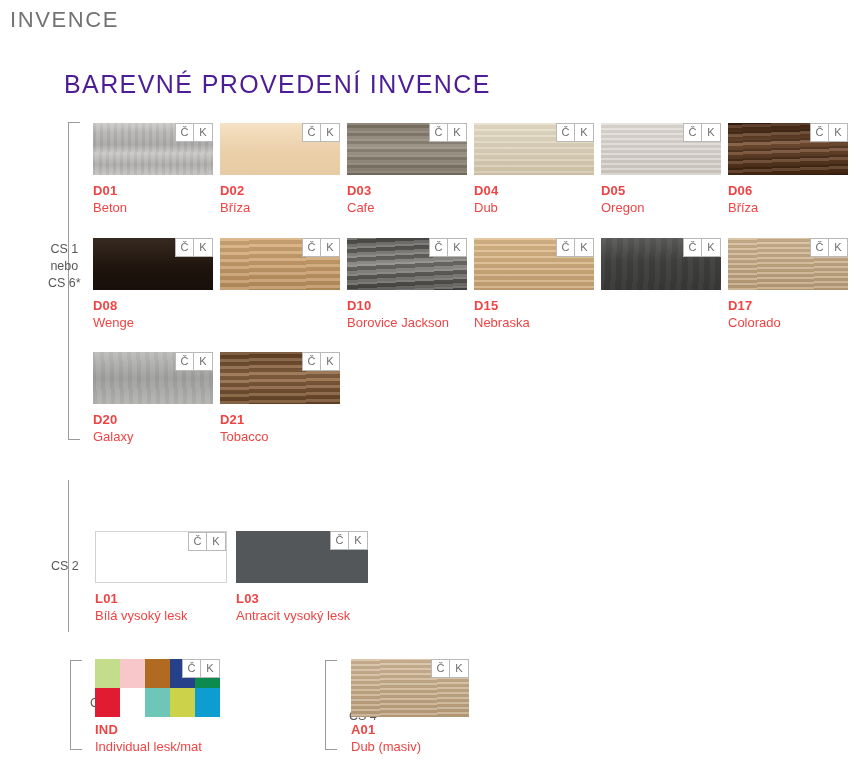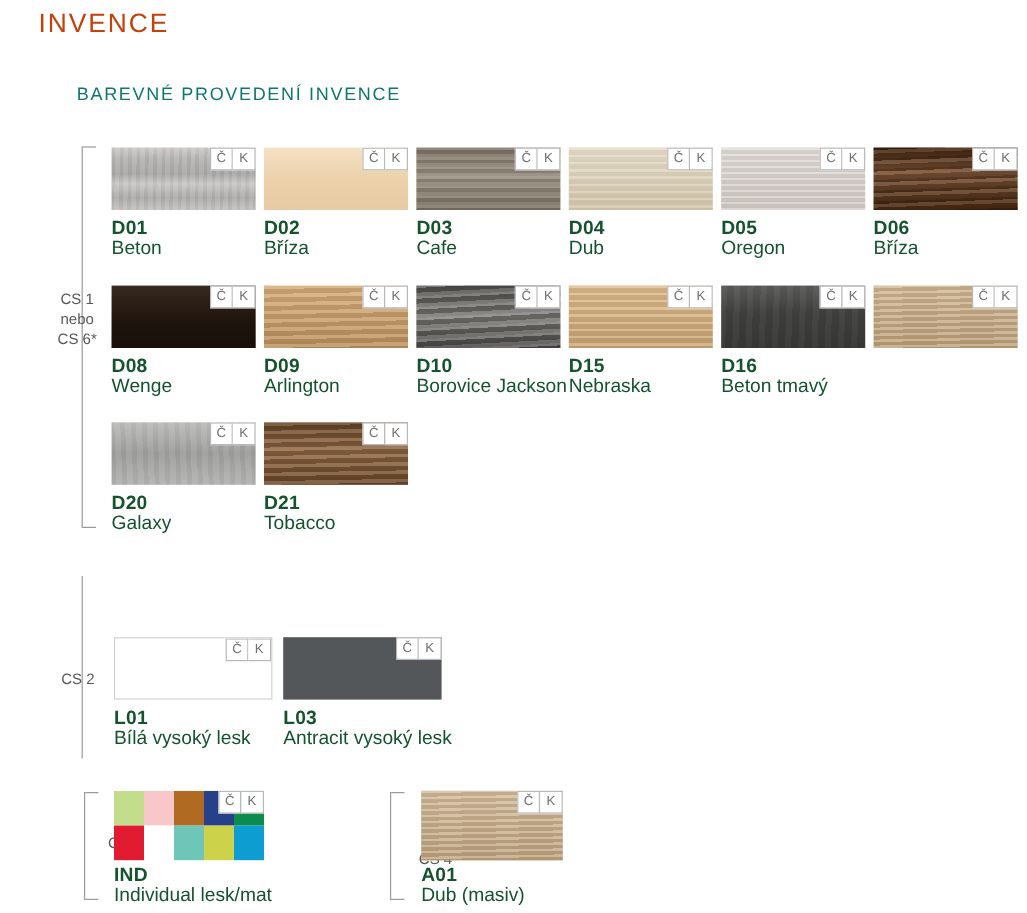--- a/index.html
+++ b/index.html
@@ -12,35 +12,35 @@
     height: 761px;
     position: relative;
     font-family: "Liberation Sans", sans-serif;
     color: #5c5c5c;
     overflow: hidden;
   }
 
   
   #page-title {
     position: absolute;
-    left: 32px;
+    left: 10px;
     top: 7px;
     font-size: 22px;
     letter-spacing: 1.6px;
     font-weight: 300;
-    color: #c2410c;
+    color: #737373;
   }
   #section-title {
     position: absolute;
     left: 64px;
     top: 70px;
-    font-size: 15px;
+    font-size: 25px;
     letter-spacing: 1.4px;
     font-weight: 300;
-    color: #0f766e;
+    color: #4c1d95;
   }
 
   
   .card {
     position: absolute;
   }
   .swatch {
     position: relative;
     width: 120px;
     height: 52px;
@@ -70,23 +70,23 @@
     line-height: 17px;
     text-align: center;
     color: #6f6f6f;
     font-family: "Liberation Sans", sans-serif;
   }
   .badge + .badge {
     border-left: none;
   }
   .caption {
     margin-top: 7px;
-    font-size: 16px;
+    font-size: 13px;
     line-height: 17px;
-    color: #14532d;
+    color: #ef4444;
     white-space: nowrap;
   }
   .caption .code {
     font-weight: 700;
     letter-spacing: 0.2px;
   }
   .caption .name {
     font-weight: 400;
   }
 
@@ -244,24 +244,20 @@
 
 <div class="card" style="left:220px; top:238px;">
   <div class="swatch" style="background:#d2a269; background-image:
          repeating-linear-gradient(179deg, rgba(255,255,255,.14) 0 3px, rgba(0,0,0,.09) 3px 7px),
          linear-gradient(180deg, rgba(255,255,255,.12) 0%, rgba(0,0,0,.10) 100%);">
     <div class="badges">
       <span class="badge">Č</span>
       <span class="badge">K</span>
     </div>
   </div>
-  <div class="caption">
-    <div class="code">D09</div>
-    <div class="name">Arlington</div>
-  </div>
 </div>
 
 <div class="card" style="left:347px; top:238px;">
   <div class="swatch" style="background:#6e6c68; background-image:
          repeating-linear-gradient(177deg, rgba(255,255,255,.18) 0 2px, rgba(0,0,0,.22) 2px 6px, rgba(255,255,255,.08) 6px 9px),
          linear-gradient(180deg, rgba(0,0,0,.18) 0%, rgba(255,255,255,.14) 50%, rgba(0,0,0,.25) 100%);">
     <div class="badges">
       <span class="badge">Č</span>
       <span class="badge">K</span>
     </div>
@@ -289,34 +285,34 @@
 
 <div class="card" style="left:601px; top:238px;">
   <div class="swatch" style="background:#474746; background-image:
          linear-gradient(180deg, rgba(255,255,255,.10) 0%, rgba(0,0,0,.10) 45%, rgba(0,0,0,.22) 100%),
          repeating-linear-gradient(92deg, rgba(255,255,255,.04) 0 5px, rgba(0,0,0,.04) 5px 11px);">
     <div class="badges">
       <span class="badge">Č</span>
       <span class="badge">K</span>
     </div>
   </div>
-  <div class="caption">
-    <div class="code">D16</div>
-    <div class="name">Beton tmavý</div>
-  </div>
 </div>
 
 <div class="card" style="left:728px; top:238px;">
   <div class="swatch" style="background:#cdae85; background-image:
          repeating-linear-gradient(179deg, rgba(255,255,255,.18) 0 2px, rgba(0,0,0,.09) 2px 5px),
          linear-gradient(180deg, rgba(255,255,255,.12) 0%, rgba(0,0,0,.07) 100%);">
     <div class="badges">
       <span class="badge">Č</span>
       <span class="badge">K</span>
     </div>
+  </div>
+  <div class="caption">
+    <div class="code">D17</div>
+    <div class="name">Colorado</div>
   </div>
 </div>
 
 <div class="card" style="left:93px; top:352px;">
   <div class="swatch" style="background:#a9a9a7; background-image:
          linear-gradient(180deg, rgba(255,255,255,.22) 0%, rgba(0,0,0,.06) 50%, rgba(255,255,255,.12) 100%),
          repeating-linear-gradient(88deg, rgba(0,0,0,.04) 0 4px, rgba(255,255,255,.05) 4px 9px);">
     <div class="badges">
       <span class="badge">Č</span>
       <span class="badge">K</span>

